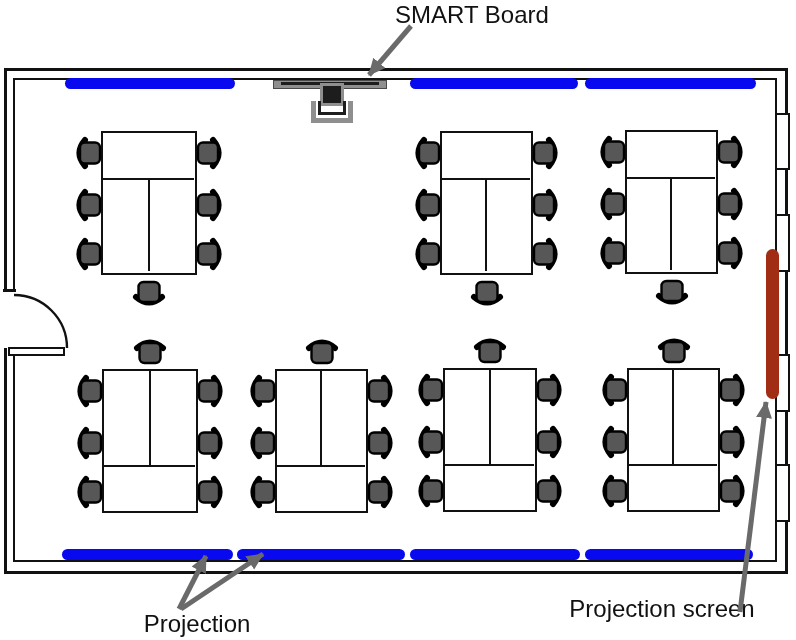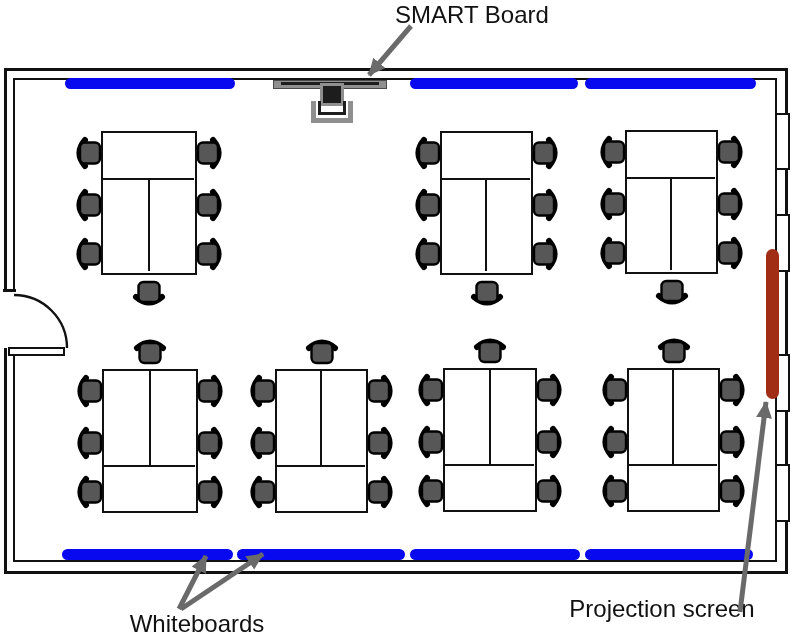--- a/index.html
+++ b/index.html
@@ -17,21 +17,21 @@
   .chair svg{width:100%;height:100%;overflow:visible;}
   .table{position:absolute;box-sizing:border-box;background:#fff;border:2.2px solid #111;}
   .tline{position:absolute;background:#111;}
   svg.overlay{position:absolute;left:0;top:0;pointer-events:none;}
 </style>
 </head>
 <body>
 
 <div id="canvas">
   <div class="label" id="lbl-smart" style="left: 395px; top: 2px; width: 148px;">SMART Board</div>
-  <div class="label" id="lbl-white" style="left: 127px; top: 611px; width: 140px;">Whiteboards</div>
+  <div class="label" id="lbl-white" style="left: 127px; top: 611px; width: 140px;">Projection</div>
   <div class="label" id="lbl-proj" style="left: 542px; top: 596px; width: 240px;">Projection screen</div>
 <div class="wall" style="left: 4px; top: 68px; width: 784px; height: 506px; border: 3px solid rgb(17, 17, 17); box-sizing: border-box;"></div>
     <div class="wall" style="left: 13px; top: 78px; width: 764px; height: 484px; border: 2px solid rgb(17, 17, 17); box-sizing: border-box;"></div>
     <div class="abs" style="left: 775px; top: 113px; width: 15px; height: 57px; background: rgb(255, 255, 255); border: 2px solid rgb(17, 17, 17); box-sizing: border-box;"></div>
     <div class="abs" style="left: 775px; top: 214px; width: 15px; height: 58px; background: rgb(255, 255, 255); border: 2px solid rgb(17, 17, 17); box-sizing: border-box;"></div>
     <div class="abs" style="left: 775px; top: 354px; width: 15px; height: 58px; background: rgb(255, 255, 255); border: 2px solid rgb(17, 17, 17); box-sizing: border-box;"></div>
     <div class="abs" style="left: 775px; top: 464px; width: 15px; height: 58px; background: rgb(255, 255, 255); border: 2px solid rgb(17, 17, 17); box-sizing: border-box;"></div>
     <div class="abs" style="left: 65px; top: 78px; width: 170px; height: 11px; background: rgb(9, 9, 240); border-radius: 6px;"></div>
     <div class="abs" style="left: 410px; top: 78px; width: 168px; height: 11px; background: rgb(9, 9, 240); border-radius: 6px;"></div>
     <div class="abs" style="left: 585px; top: 78px; width: 171px; height: 11px; background: rgb(9, 9, 240); border-radius: 6px;"></div>

